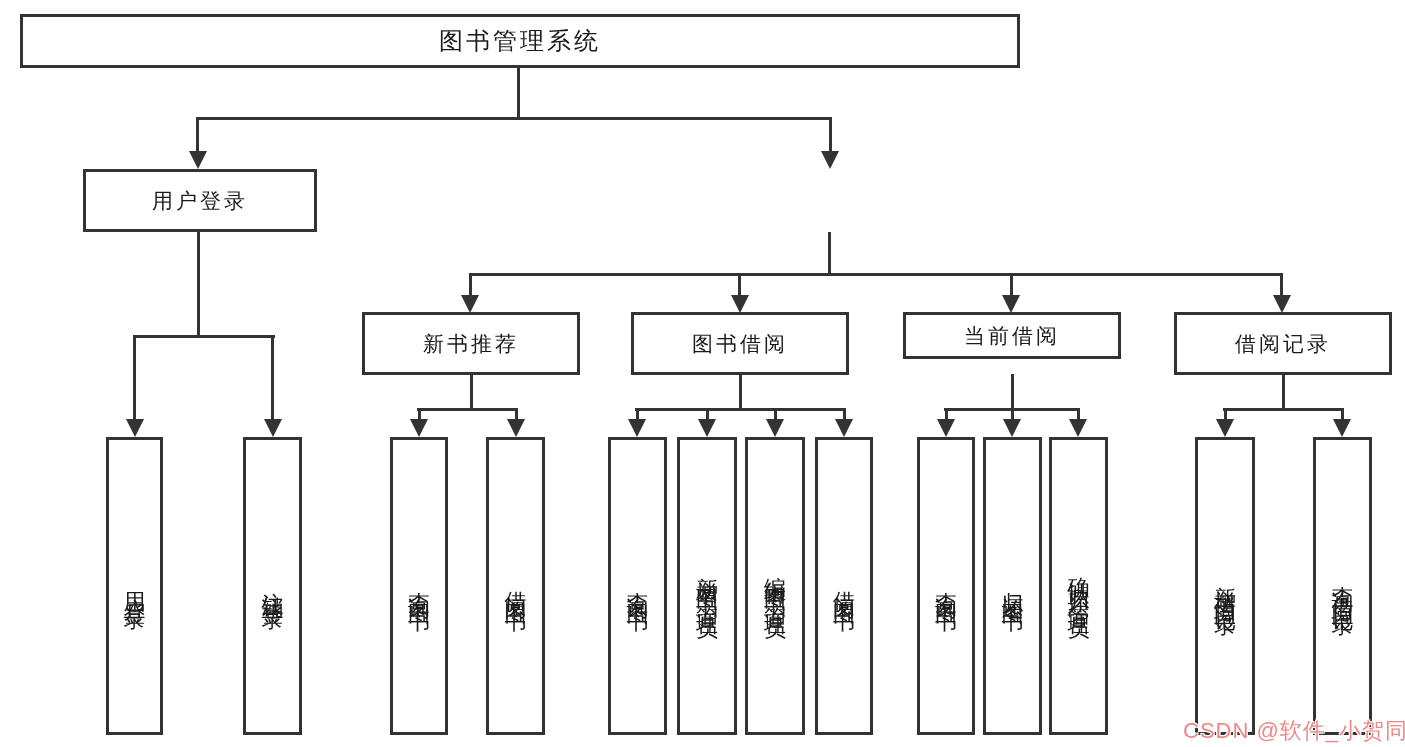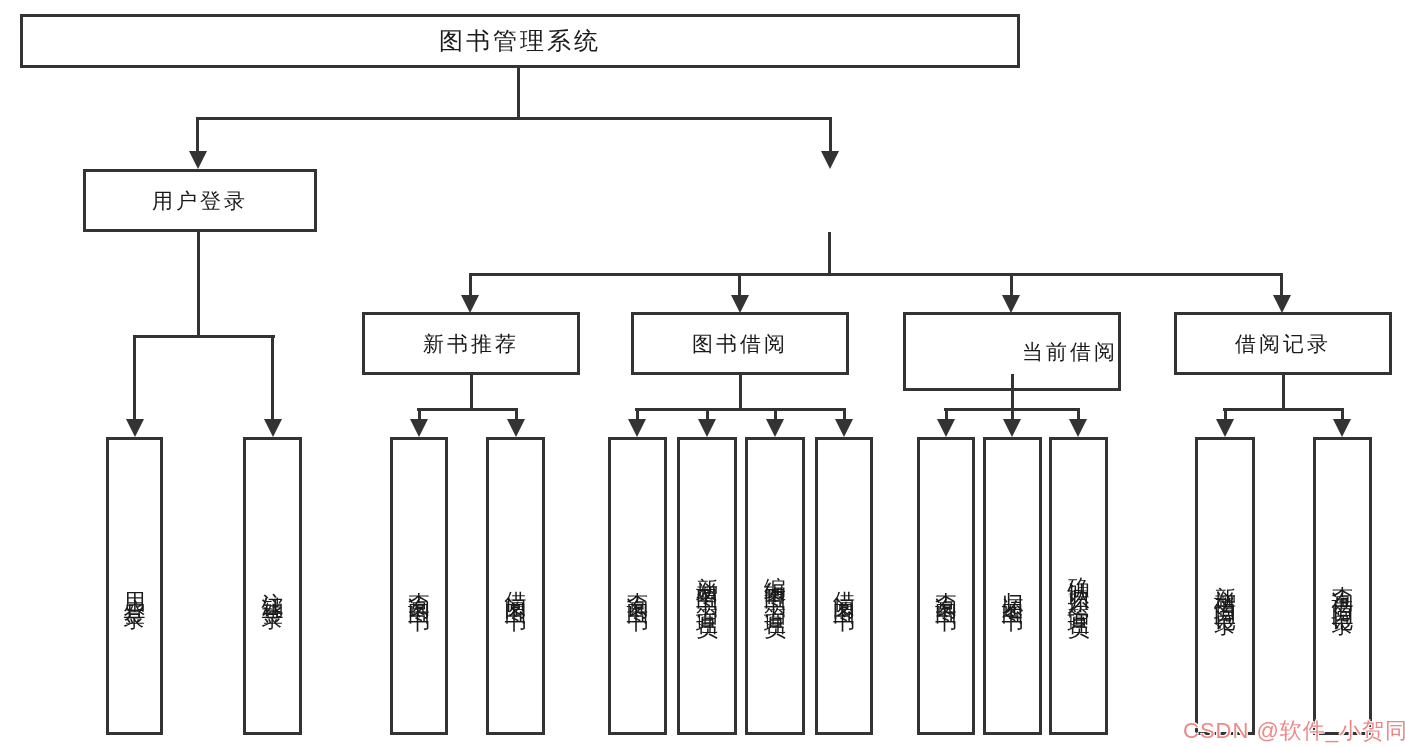--- a/index.html
+++ b/index.html
@@ -74,21 +74,21 @@
   <div class="ah" style="left:1002px;top:295px;"></div>
   <div class="vl" style="left:1280px;top:273px;height:24px;"></div>
   <div class="ah" style="left:1273px;top:295px;"></div>
 
   <div class="box" style="left:362px;top:312px;width:218px;height:63px;">
     <span class="hlabel">新书推荐</span>
   </div>
   <div class="box" style="left:631px;top:312px;width:218px;height:63px;">
     <span class="hlabel">图书借阅</span>
   </div>
-  <div class="box" style="left:903px;top:312px;width:218px;height:79px;justify-content:flex-end;">
+  <div class="box" style="left:903px;top:312px;width:218px;height:47px;">
     <span class="hlabel">当前借阅</span>
   </div>
   <div class="box" style="left:1174px;top:312px;width:218px;height:63px;">
     <span class="hlabel">借阅记录</span>
   </div>
 
   <div class="vl" style="left:470px;top:374px;height:37px;"></div>
   <div class="hl" style="left:417px;top:408px;width:101px;"></div>
   <div class="vl" style="left:418px;top:408px;height:16px;"></div>
   <div class="ah" style="left:410px;top:419px;"></div>

